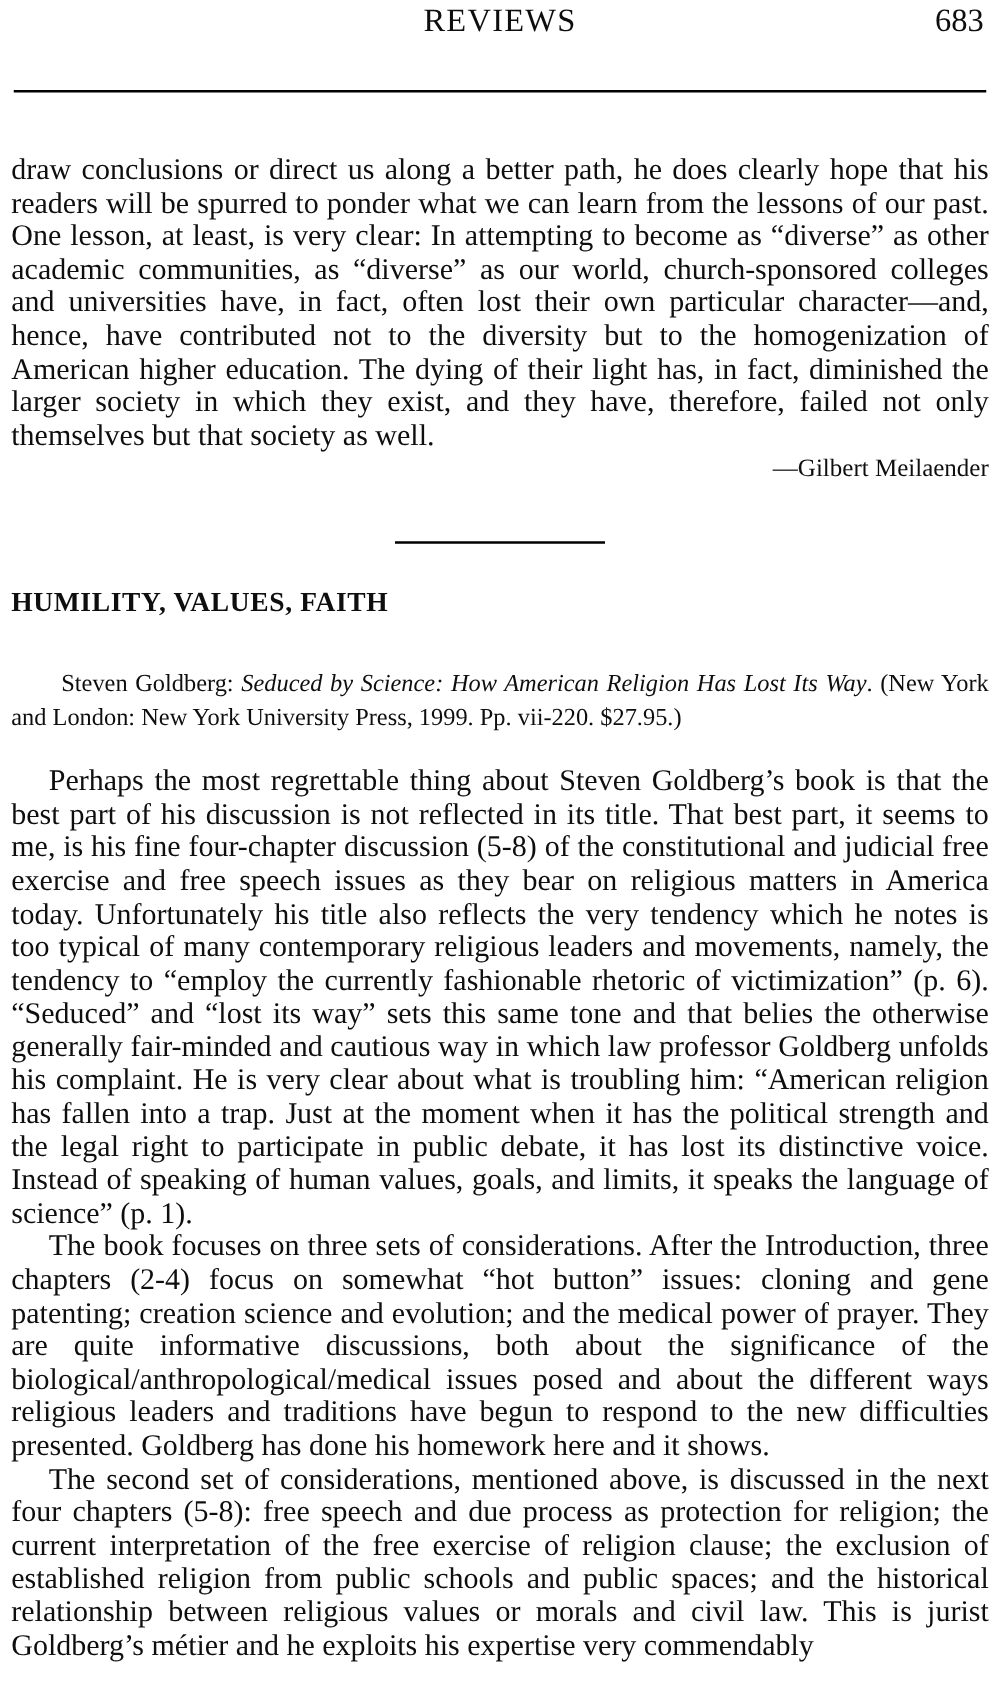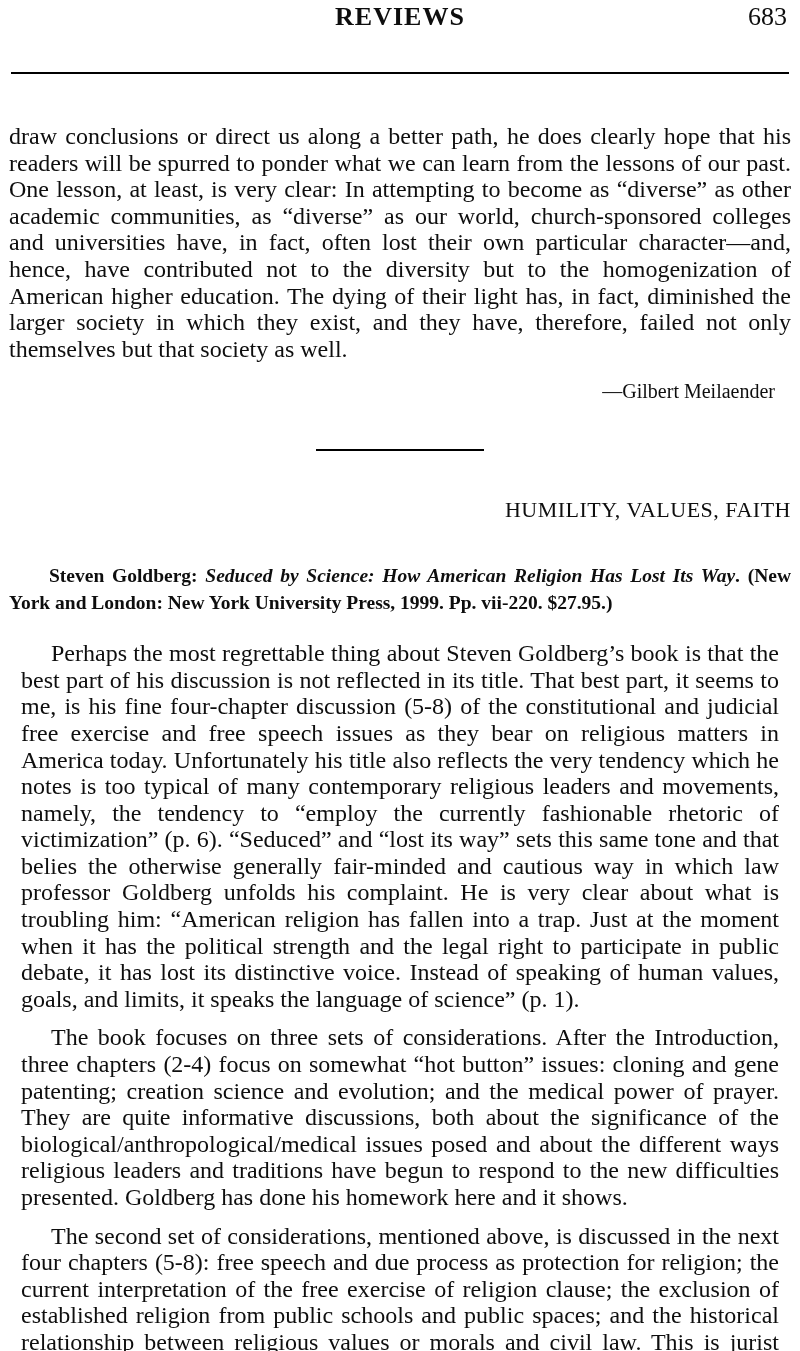--- a/index.html
+++ b/index.html
@@ -19,21 +19,21 @@
     position: relative;
     padding-top: 2px;
     height: 36px;
   }
   .running-head .journal-section {
     position: absolute;
     left: 0; right: 0;
     text-align: center;
     font-size: 26px;
     letter-spacing: 1px;
-    font-weight: 700;
+    font-weight: 400;
   }
   .running-head .page-number {
     position: absolute;
     right: 4px;
     top: 2px;
     font-size: 26px;
   }
   .head-rule {
     border: none;
     border-top: 2.5px solid #000;
@@ -41,49 +41,48 @@
   }
   .body-text {
     font-size: 24px;
     line-height: 26.6px;
     text-align: justify;
   }
   .prev-review-body {
     margin: 49px 0 0 0;
   }
   .attribution {
-    margin: 16px;
+    margin: 0;
     text-align: right;
     font-size: 20px;
     line-height: 26.6px;
   }
   .section-divider {
     border: none;
     border-top: 2px solid #000;
     width: 168px;
     margin: 44px auto 0 auto;
   }
   .review-title {
-    margin: 46px 0 0 0;
-    text-align: right;
+    margin: 34px 0 0 0;
+    text-align: left;
     font-size: 22px;
-    font-weight: 400;
+    font-weight: 700;
     letter-spacing: 0.5px;
   }
   .citation {
     margin: 40px 0 0 0;
     font-size: 19.5px;
     line-height: 26.6px;
     text-align: justify;
     text-indent: 40px;
-    font-weight: bold;
   }
   .citation .book-title { font-style: italic; }
   .review-paragraph {
-    margin: 12px;
+    margin: 0;
     text-indent: 30px;
     font-family: Liberation Serif, serif;
   }
   .review-paragraph.first { margin-top: 24px; }
 </style>
 </head>
 <body>
 
 <div class="page">
 

